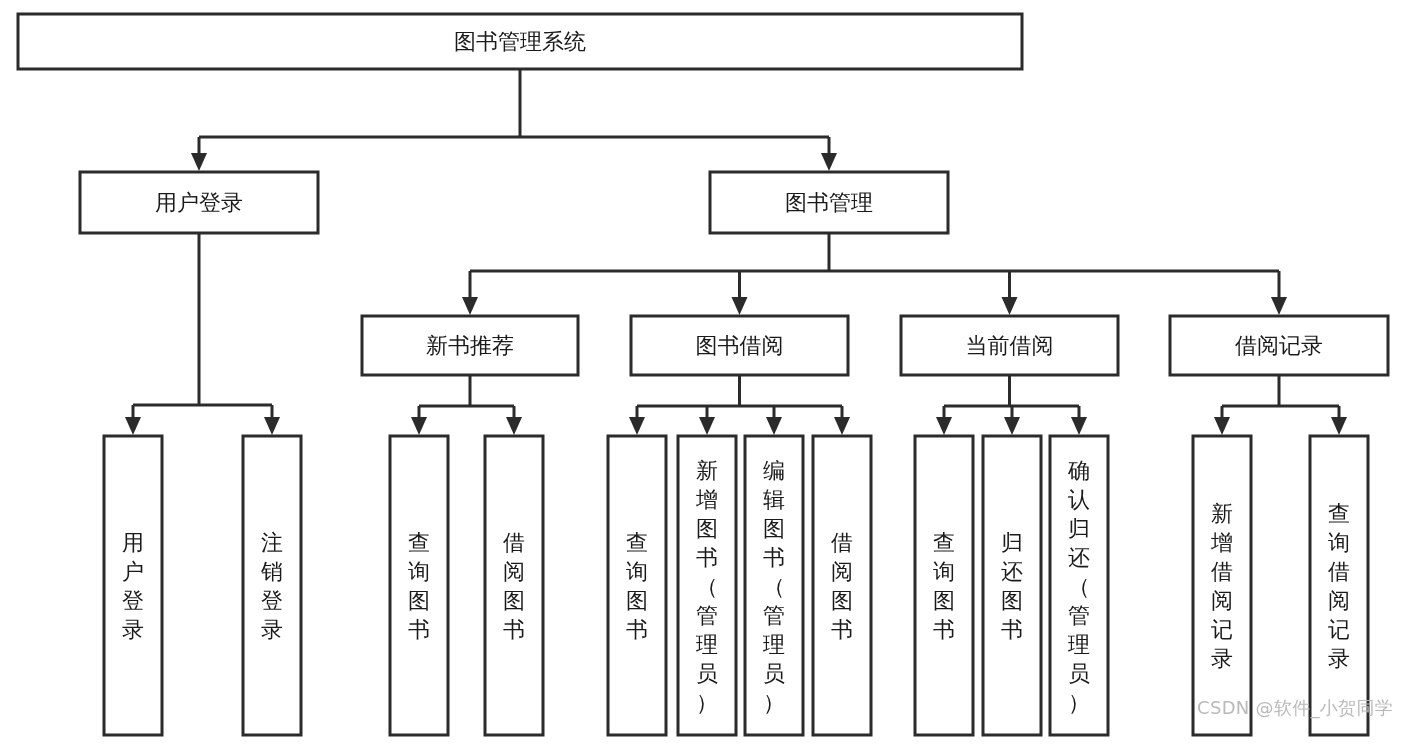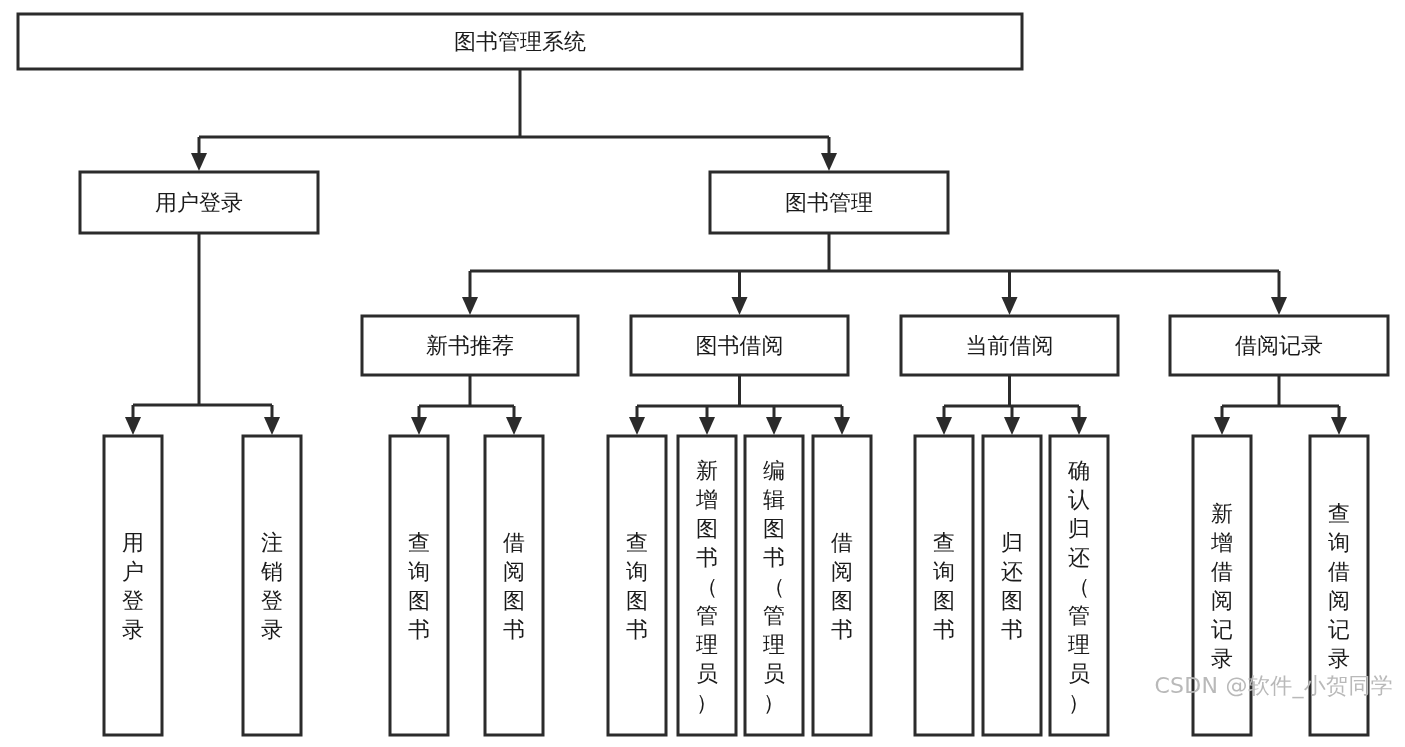--- a/index.html
+++ b/index.html
@@ -52,23 +52,23 @@
   }
   .node-label-v {
     font-family: "DejaVu Sans", "Liberation Sans", sans-serif;
     font-size: 22px;
     fill: #1a1a1a;
     text-anchor: middle;
   }
   .watermark {
     position: absolute;
     right: 12px;
-    bottom: 22px;
-    font-family: "DejaVu Sans", "Liberation Sans", sans-serif;
-    font-size: 22px;
+    bottom: 3px;
+    font-family: "DejaVu Sans", "Liberation Sans", sans-serif;
+    font-size: 18px;
     color: #b9b9b9;
     white-space: nowrap;
     letter-spacing: 0.3px;
     user-select: none;
   }
 </style>
 </head>
 <body>
 
 <div id="diagram-root">

